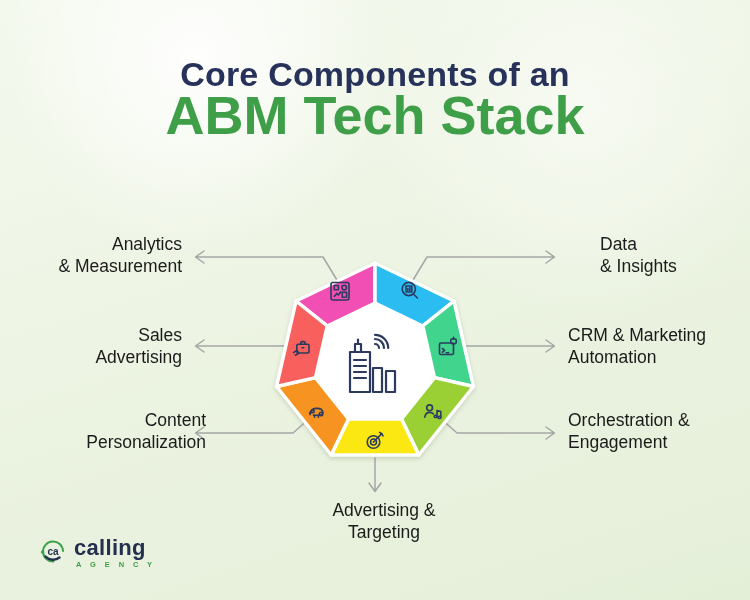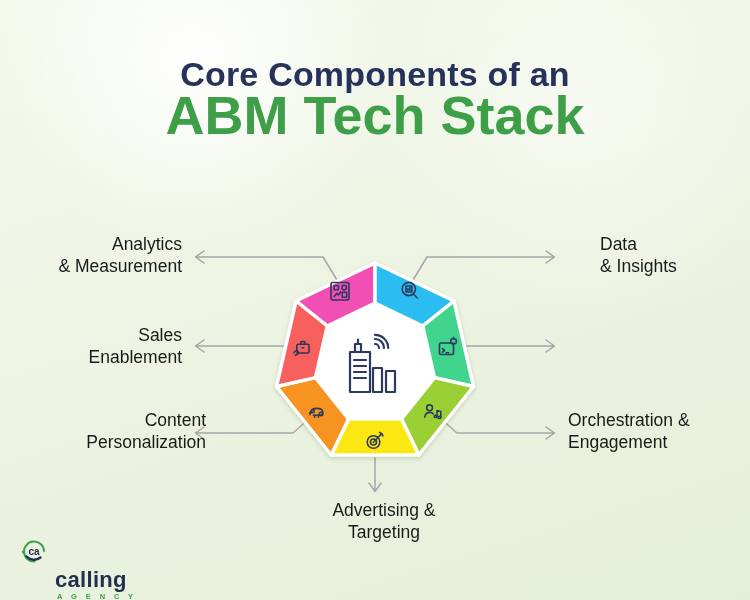--- a/index.html
+++ b/index.html
@@ -24,22 +24,22 @@
   .ring{filter:drop-shadow(0 2px 2px rgba(80,100,60,.22));}
   .seg{stroke:#ffffff;stroke-width:3.5;stroke-linejoin:round;}
   .hole{fill:#ffffff;stroke:#ffffff;stroke-width:4;stroke-linejoin:round;}
   .ic{stroke:#2b3a5e;stroke-width:1.6;fill:none;stroke-linecap:round;stroke-linejoin:round;}
   .cic{stroke:#2b3a5e;stroke-width:2.2;fill:none;stroke-linecap:round;stroke-linejoin:round;}
   .icdot{fill:#2b3a5e;stroke:none;}
   .lbl{position:absolute;font-size:17.5px;line-height:21.5px;color:#1b1b1b;}
   .lbl span{display:block;}
   .ralign{text-align:right;}
   .calign{text-align:center;}
-  .logo{position:absolute;left:19px;top:537px;display:flex;align-items:flex-start;gap:6px;}
-  .logo-text{display:flex;flex-direction:column;margin-top:32px;}
+  .logo{position:absolute;left:38px;top:537px;display:flex;align-items:flex-start;gap:6px;}
+  .logo-text{display:flex;flex-direction:column;}
   .logo-brand{font-size:22px;font-weight:700;color:#24304f;line-height:22px;letter-spacing:.3px;}
   .logo-sub{font-size:7.5px;font-weight:700;color:#3da14b;letter-spacing:3.4px;margin-top:1px;margin-left:2px;}
 </style>
 </head>
 <body>
 
 <div class="canvas">
 
   <div class="kicker">Core Components of an</div>
   <div class="main-title">ABM Tech Stack</div>
@@ -138,23 +138,27 @@
     <span>&amp; Measurement</span>
   </div>
 
   <div class="lbl" style="left:568px;top:234px;margin-left:32px;">
     <span>Data</span>
     <span>&amp; Insights</span>
   </div>
 
   <div class="lbl ralign" style="right:568px;top:325px;margin-left:30px;">
     <span>Sales</span>
-    <span>Enablement</span>
+    <span>Advertising</span>
   </div>
 
+  <div class="lbl" style="left:568px;top:325px;">
+    <span>CRM &amp; Marketing</span>
+    <span>Automation</span>
+  </div>
 
   <div class="lbl ralign" style="right:544px;top:410px;">
     <span>Content</span>
     <span>Personalization</span>
   </div>
 
   <div class="lbl" style="left:568px;top:410px;">
     <span>Orchestration &amp;</span>
     <span>Engagement</span>
   </div>

